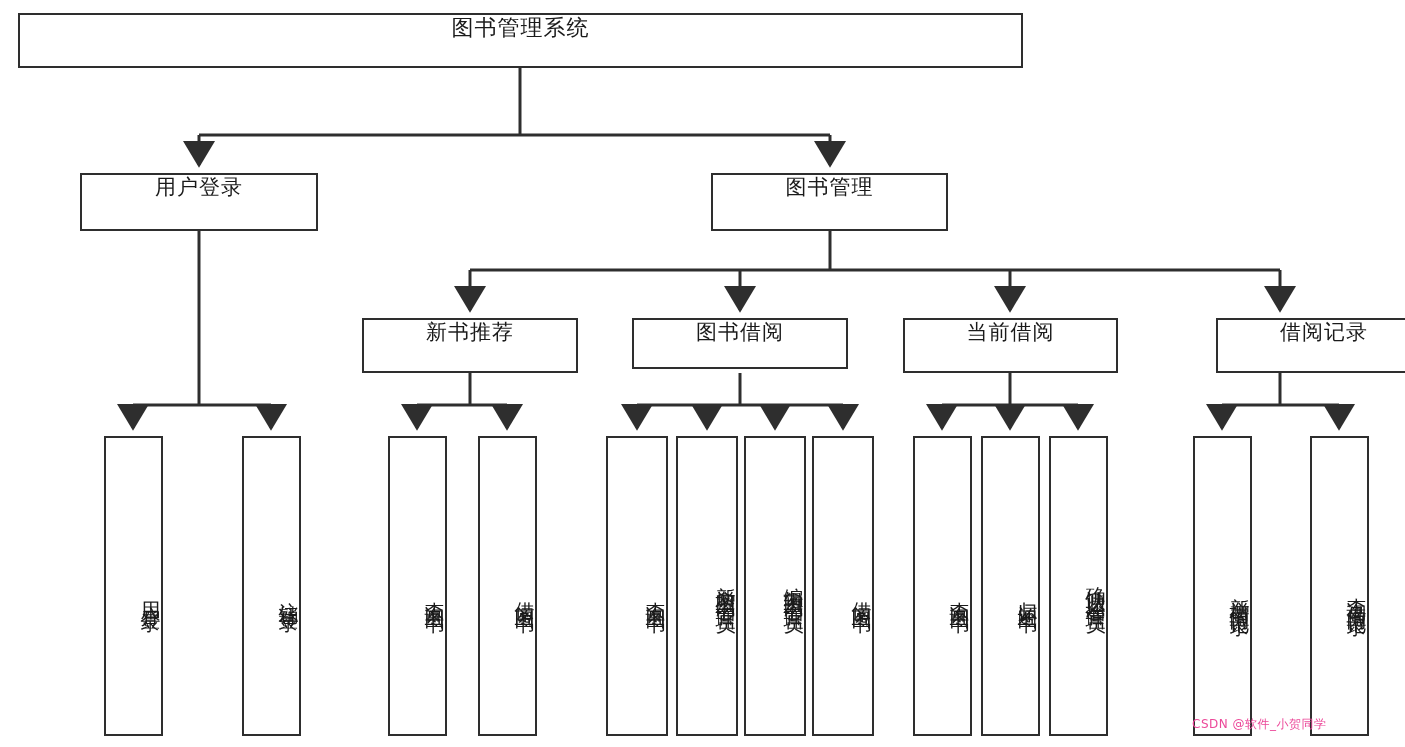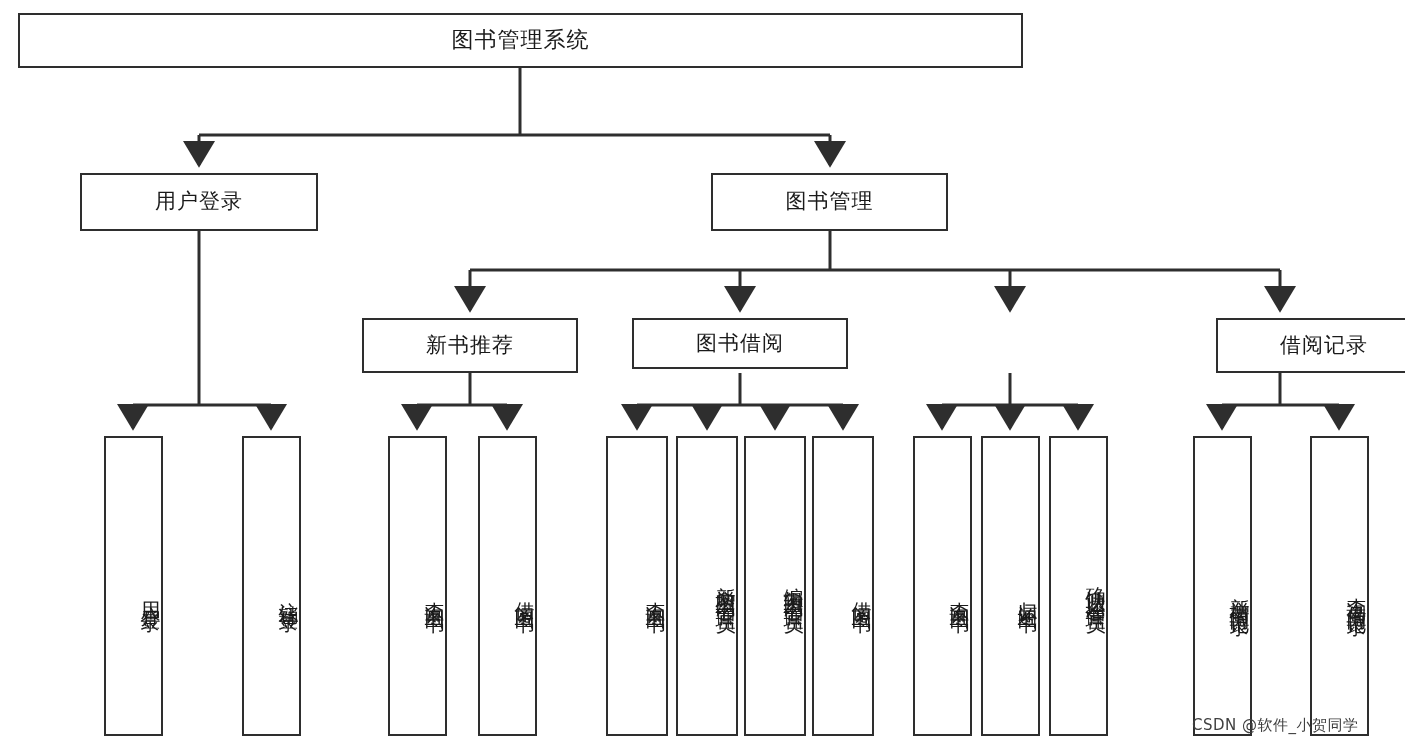--- a/index.html
+++ b/index.html
@@ -25,21 +25,21 @@
     width: 1405px;
     height: 747px;
     pointer-events: none;
   }
   .node {
     position: absolute;
     box-sizing: border-box;
     border: 2px solid #2e2e2e;
     background: #ffffff;
     display: flex;
-    align-items: center;
+    align-items: flex-start;
     justify-content: center;
     color: #1a1a1a;
   }
   .node.horiz {
     font-size: 21px;
     letter-spacing: 1px;
     line-height: 1.2;
   }
   .node.root {
     font-size: 22px;
@@ -54,22 +54,22 @@
     align-items: flex-start;
     justify-content: center;
   }
   .node.vert .vlabel {
     writing-mode: vertical-rl;
     text-orientation: upright;
     white-space: nowrap;
   }
   .watermark {
     position: absolute;
-    font-size: 15px;
-    color: #404040;
+    font-size: 12px;
+    color: #ec4899;
     white-space: nowrap;
     letter-spacing: 0.5px;
   }
 </style>
 </head>
 <body>
 
 <div id="canvas">
 
   <svg id="edges" viewBox="0 0 1405 747" xmlns="http://www.w3.org/2000/svg">
@@ -132,20 +132,23 @@
   <div class="node horiz" style="left:362px; top:318px; width:216px; height:55px;">
     <span>新书推荐</span>
   </div>
 
   <div class="node horiz" style="left:711px; top:173px; width:237px; height:58px;">
     <span>图书管理</span>
   </div>
   <div class="node horiz" style="left:632px; top:318px; width:216px; height:51px;">
     <span>图书借阅</span>
   </div>
+  <div class="node horiz" style="left:903px; top:318px; width:215px; height:55px;">
+    <span>当前借阅</span>
+  </div>
   <div class="node horiz" style="left:1216px; top:318px; width:216px; height:55px;">
     <span>借阅记录</span>
   </div>
 
   <div class="node vert" style="left:104px; top:436px; width:59px; height:300px;">
     <span class="vlabel">用户登录</span>
   </div>
   <div class="node vert" style="left:242px; top:436px; width:59px; height:300px;">
     <span class="vlabel">注销登录</span>
   </div>

